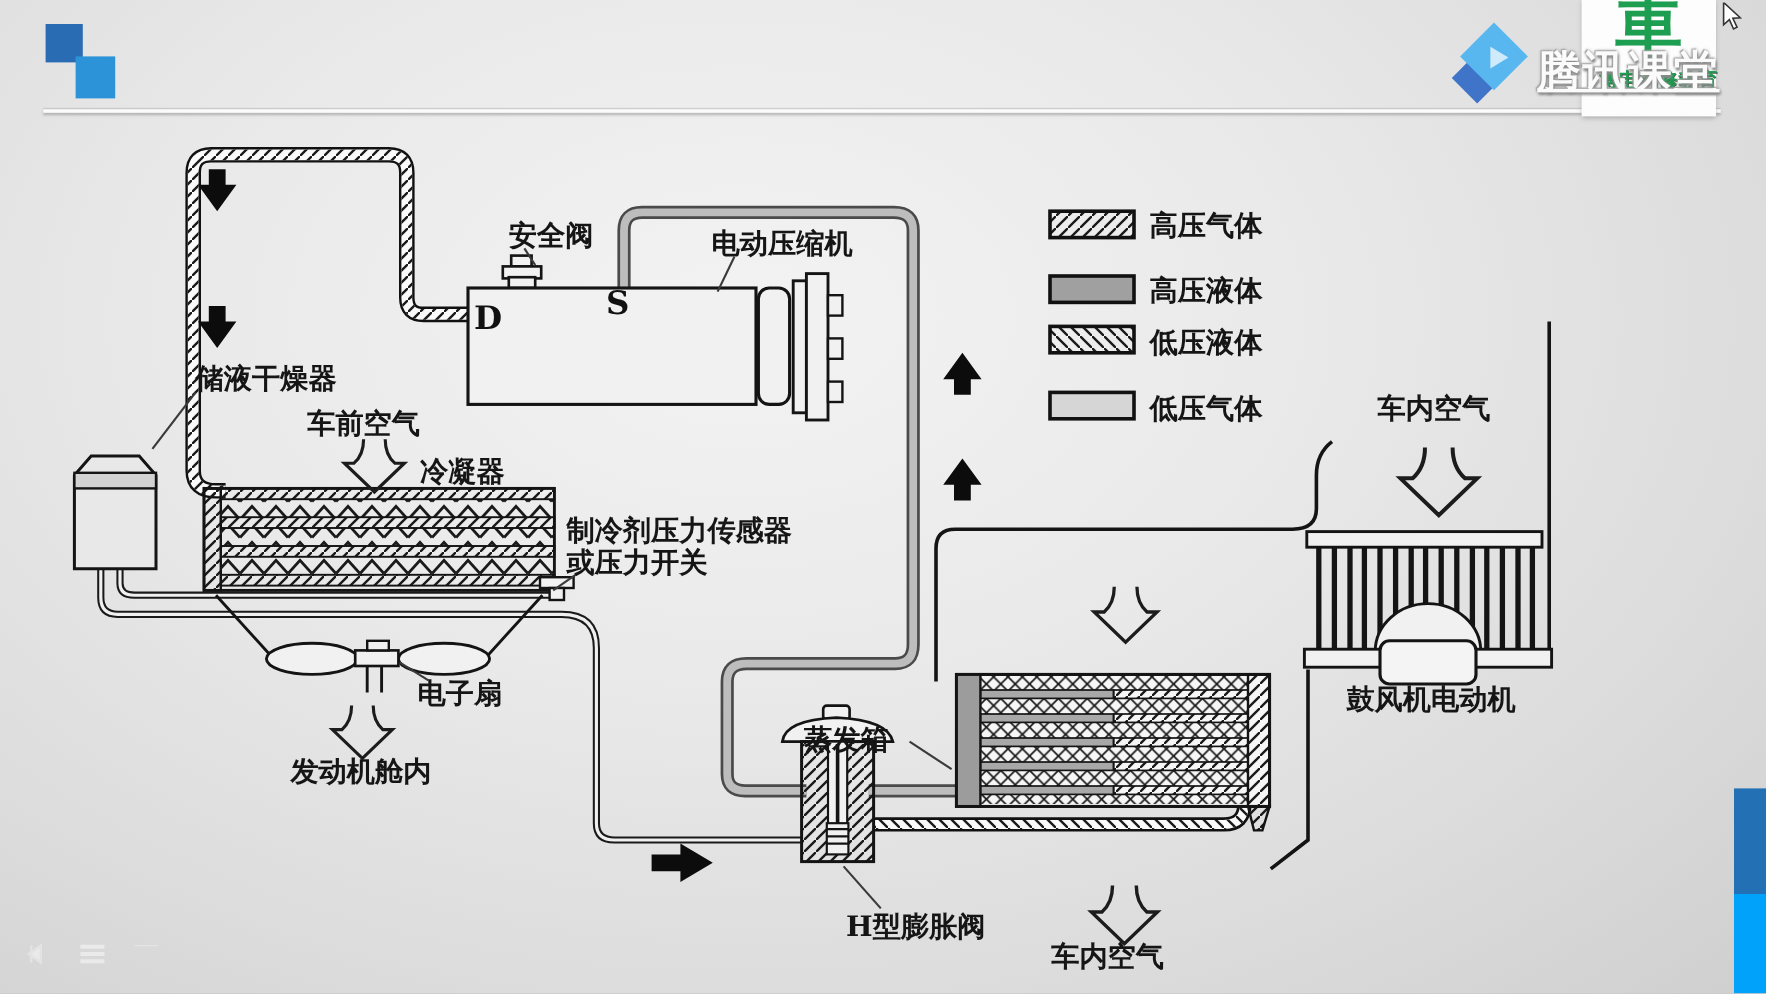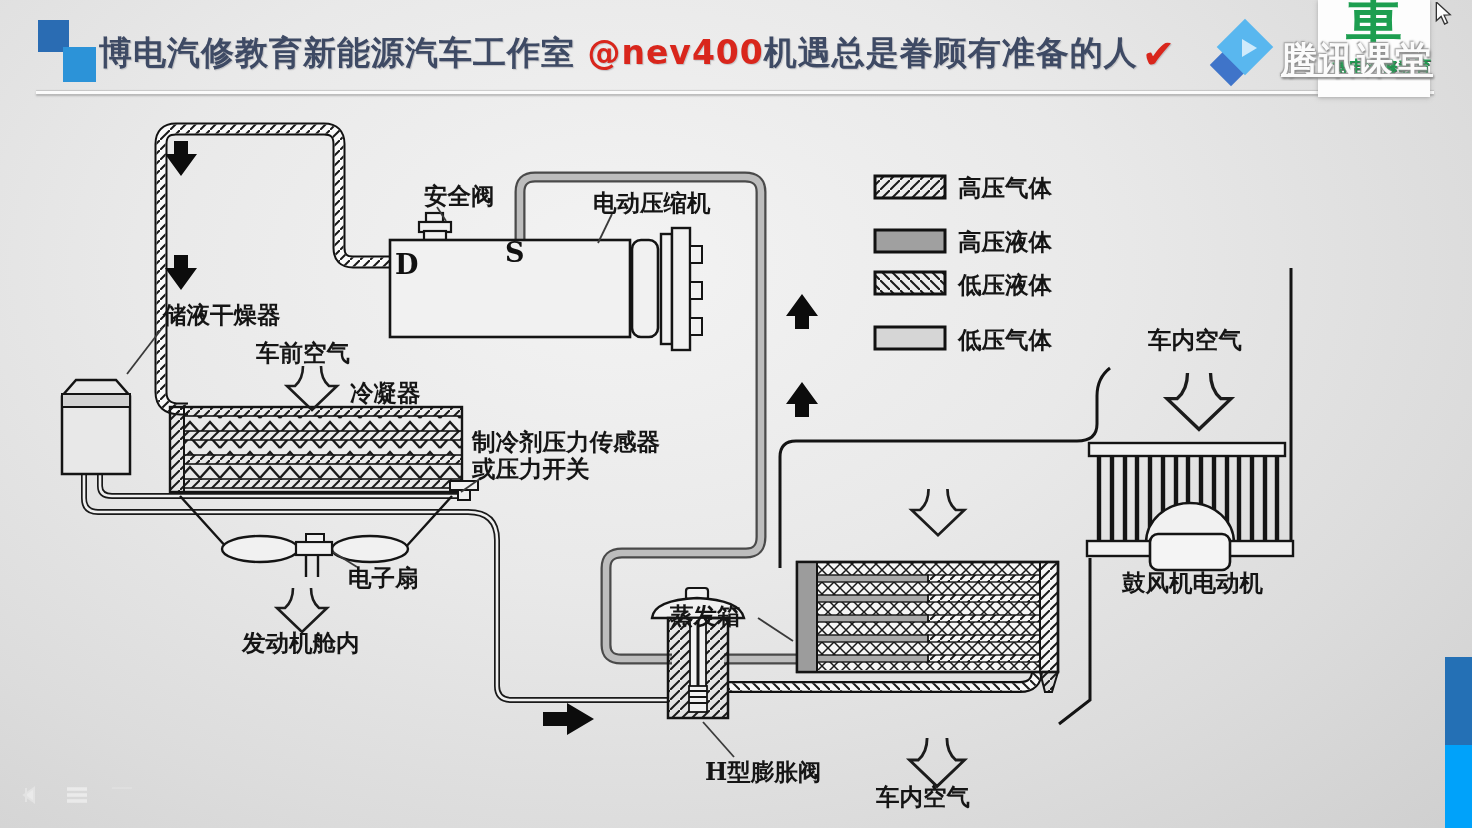--- a/index.html
+++ b/index.html
@@ -53,23 +53,20 @@
   .dletter{font-family:"DejaVu Serif","Liberation Serif",serif;font-size:27px;font-weight:700;fill:#111;}
 </style>
 </head>
 <body>
 
 <div class="stage">
 
   <div class="sq sq1"></div>
   <div class="sq sq2"></div>
 
-  <div class="title">
-    <span>博电汽修教育新能源汽车工作室 </span><span class="handle">@nev400</span><span>机遇总是眷顾有准备的人</span><span class="check">✔</span>
-  </div>
 
   <div class="qq-logo">
     <div class="qq-d1"></div>
     <div class="qq-d2"></div>
     <div class="qq-play"></div>
   </div>
   <div class="platform-name">腾讯课堂</div>
 
   <div class="brand-box">
     <div class="brand-mark">車</div>

